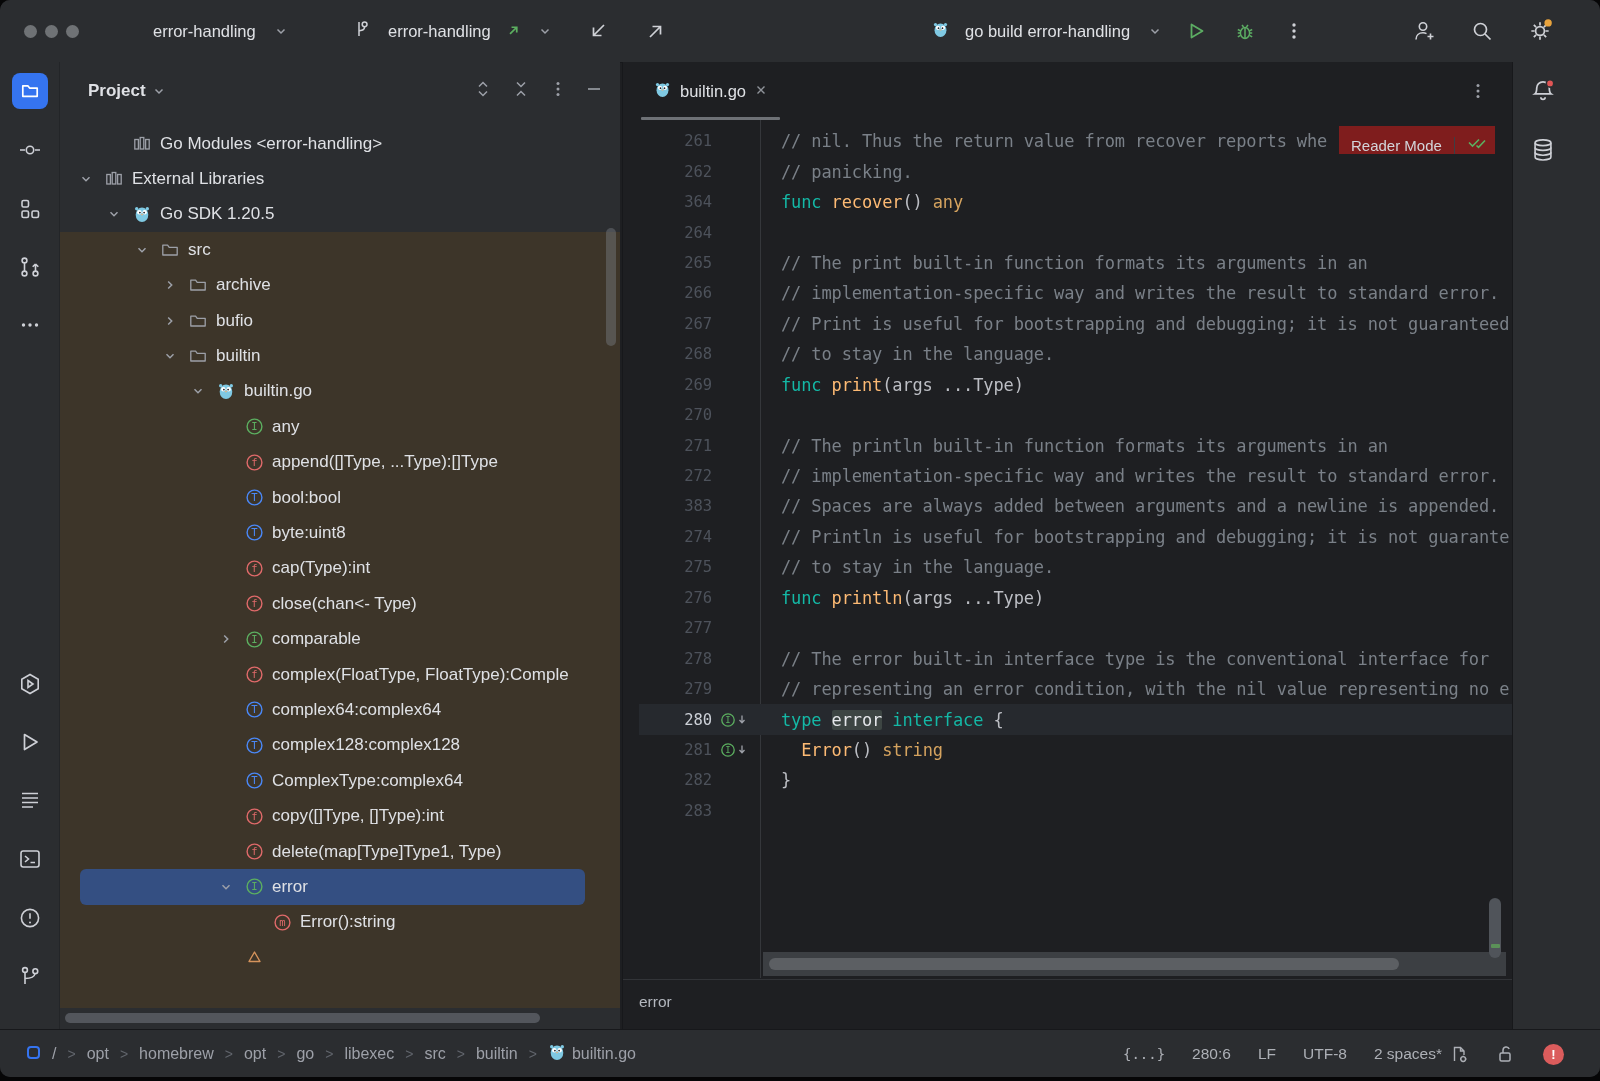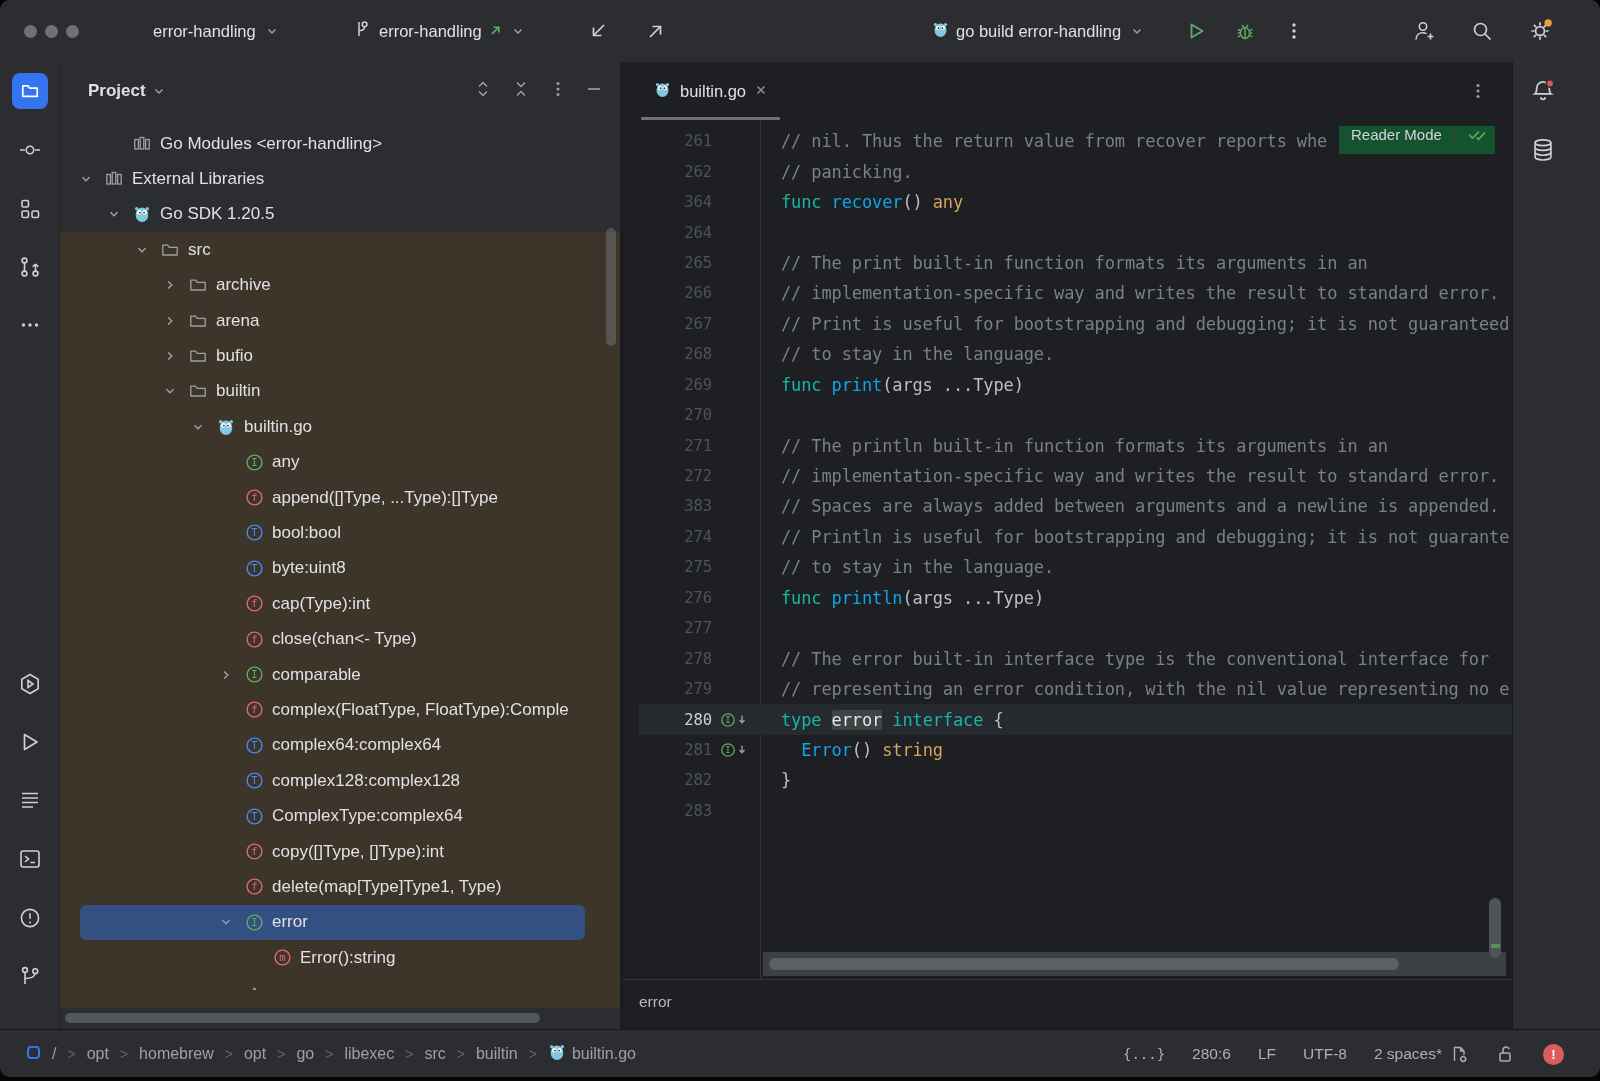--- a/index.html
+++ b/index.html
@@ -1,21 +1,21 @@
 <!DOCTYPE html>
 <html><head>
 <meta charset="utf-8">
 <style>
   html,body{margin:0;padding:0;background:#060607;width:1600px;height:1081px;overflow:hidden;
     font-family:"Liberation Sans",sans-serif;-webkit-font-smoothing:antialiased;}
   .window{position:relative;width:1600px;height:1077px;background:#1e1f22;border-radius:10px;overflow:hidden;}
 
   
   .titlebar{position:absolute;left:0;top:0;width:1600px;height:62px;background:#2b2d30;border-bottom:1px solid #17181b;}
-  .tb-item{position:absolute;top:0;height:62px;display:flex;align-items:center;gap:7px;color:#dfe1e5;font-size:16.5px;}
+  .tb-item{position:absolute;top:0;height:62px;display:flex;align-items:center;gap:16px;color:#dfe1e5;font-size:16.5px;}
   .dot{width:13px;height:13px;border-radius:50%;background:#6f7275;}
   .chev-sm{margin-left:2px;display:flex;align-items:center;}
   .icon-btn{position:absolute;top:15px;width:32px;height:32px;display:flex;align-items:center;justify-content:center;border-radius:6px;}
 
   
   .activitybar{position:absolute;left:0;top:62px;width:60px;height:967px;background:#2b2d30;border-right:1px solid #232528;box-sizing:border-box;}
   .ab-icon{position:absolute;left:0;width:60px;height:36px;display:flex;align-items:center;justify-content:center;}
   .ab-active{width:36px;height:36px;border-radius:8px;background:#3574F0;display:flex;align-items:center;justify-content:center;}
 
   
@@ -41,23 +41,23 @@
   .tab-label{color:#dfe1e5;font-size:16.5px;}
   .tab-kebab{position:absolute;right:22px;top:17px;width:24px;height:24px;display:flex;align-items:center;justify-content:center;}
   .gutter-line{position:absolute;left:137px;top:58px;width:1px;height:858px;background:#35373b;}
   .code{position:absolute;left:16px;top:64px;width:100%;}
   .code-line{display:flex;align-items:center;height:30.45px;white-space:pre;font-family:"DejaVu Sans Mono",monospace;font-size:17px;letter-spacing:-0.12px;}
   .code-line.current{background:#26292e;}
   .ln{width:73px;flex:none;text-align:right;color:#4d525b;font-size:15.5px;}
   .current .ln{color:#ccd0d7;}
   .gut{width:64px;flex:none;padding-left:8px;box-sizing:border-box;display:flex;align-items:center;}
   .src{flex:1;overflow:hidden;padding-left:5px;color:#bcbec4;}
-  .tk-c{color:#7a8088;} .tk-k{color:#14b8a6;} .tk-f{color:#0ea5e9;} .tk-t{color:#d5a35f;} .tk-d{color:#bcbec4;}
+  .tk-c{color:#7a8088;} .tk-k{color:#14b8a6;} .tk-f{color:#fdba74;} .tk-t{color:#d5a35f;} .tk-d{color:#bcbec4;}
   .tk-h{background:#3d4543;border-radius:2px;color:#e3e5e9;}
-  .reader-pill{position:absolute;left:716px;top:64px;height:28px;background:#14532d;display:flex;align-items:flex-start;gap:12px;padding:0 6px 0 12px;z-index:5;}
+  .reader-pill{position:absolute;left:716px;top:64px;height:28px;background:#7f1d1d;display:flex;align-items:flex-end;gap:12px;padding:0 6px 0 12px;z-index:5;}
   .reader-label{color:#d3d5da;font-size:15px;}
   .reader-sep{width:1px;height:17px;background:#3c3f44;}
   .ed-hscroll-track{position:absolute;left:140px;top:890px;width:743px;height:24px;background:#3c3f43;}
   .ed-hscroll-thumb{position:absolute;left:146px;top:896px;width:630px;height:12px;border-radius:6px;background:#5c5f63;}
   .ed-vscroll{position:absolute;left:866px;top:836px;width:12px;height:60px;border-radius:6px;background:#50545a;}
   .ed-stripe-mark{position:absolute;left:868px;top:882px;width:9px;height:4px;border-radius:1px;background:#5b9158;z-index:3;}
   .ed-breadcrumbs{position:absolute;left:0;bottom:0;width:100%;height:50px;border-top:1px solid #323438;background:#1e1f22;box-sizing:border-box;}
   .ed-bc-label{margin:13px 0 0 16px;color:#b4b8bf;font-size:15.5px;display:inline-block;}
 
   
@@ -348,33 +348,20 @@
             <svg width="16" height="16" viewBox="0 0 16 16">
               <path d="M6.2 4.5 l3.5 3.5 -3.5 3.5" stroke="#9da0a8" stroke-width="1.5" fill="none"></path>
             </svg>
           </span>
           <span class="t-icon">
             <svg width="18" height="18" viewBox="0 0 18 18">
               <path d="M1.8 4.2 h4.8 l1.6 2.1 h8 v7.7 H1.8 z" fill="none" stroke="#9da0a8" stroke-width="1.3" stroke-linejoin="round"></path>
             </svg>
           </span>
           <span class="t-label">archive</span>
-        </div>
-        <div class="tree-row" style="padding-left: 102px;">
-          <span class="chev">
-            <svg width="16" height="16" viewBox="0 0 16 16">
-              <path d="M6.2 4.5 l3.5 3.5 -3.5 3.5" stroke="#9da0a8" stroke-width="1.5" fill="none"></path>
-            </svg>
-          </span>
-          <span class="t-icon">
-            <svg width="18" height="18" viewBox="0 0 18 18">
-              <path d="M1.8 4.2 h4.8 l1.6 2.1 h8 v7.7 H1.8 z" fill="none" stroke="#9da0a8" stroke-width="1.3" stroke-linejoin="round"></path>
-            </svg>
-          </span>
-          <span class="t-label">arena</span>
         </div>
         <div class="tree-row" style="padding-left: 102px;">
           <span class="chev">
             <svg width="16" height="16" viewBox="0 0 16 16">
               <path d="M6.2 4.5 l3.5 3.5 -3.5 3.5" stroke="#9da0a8" stroke-width="1.5" fill="none"></path>
             </svg>
           </span>
           <span class="t-icon">
             <svg width="18" height="18" viewBox="0 0 18 18">
               <path d="M1.8 4.2 h4.8 l1.6 2.1 h8 v7.7 H1.8 z" fill="none" stroke="#9da0a8" stroke-width="1.3" stroke-linejoin="round"></path>

